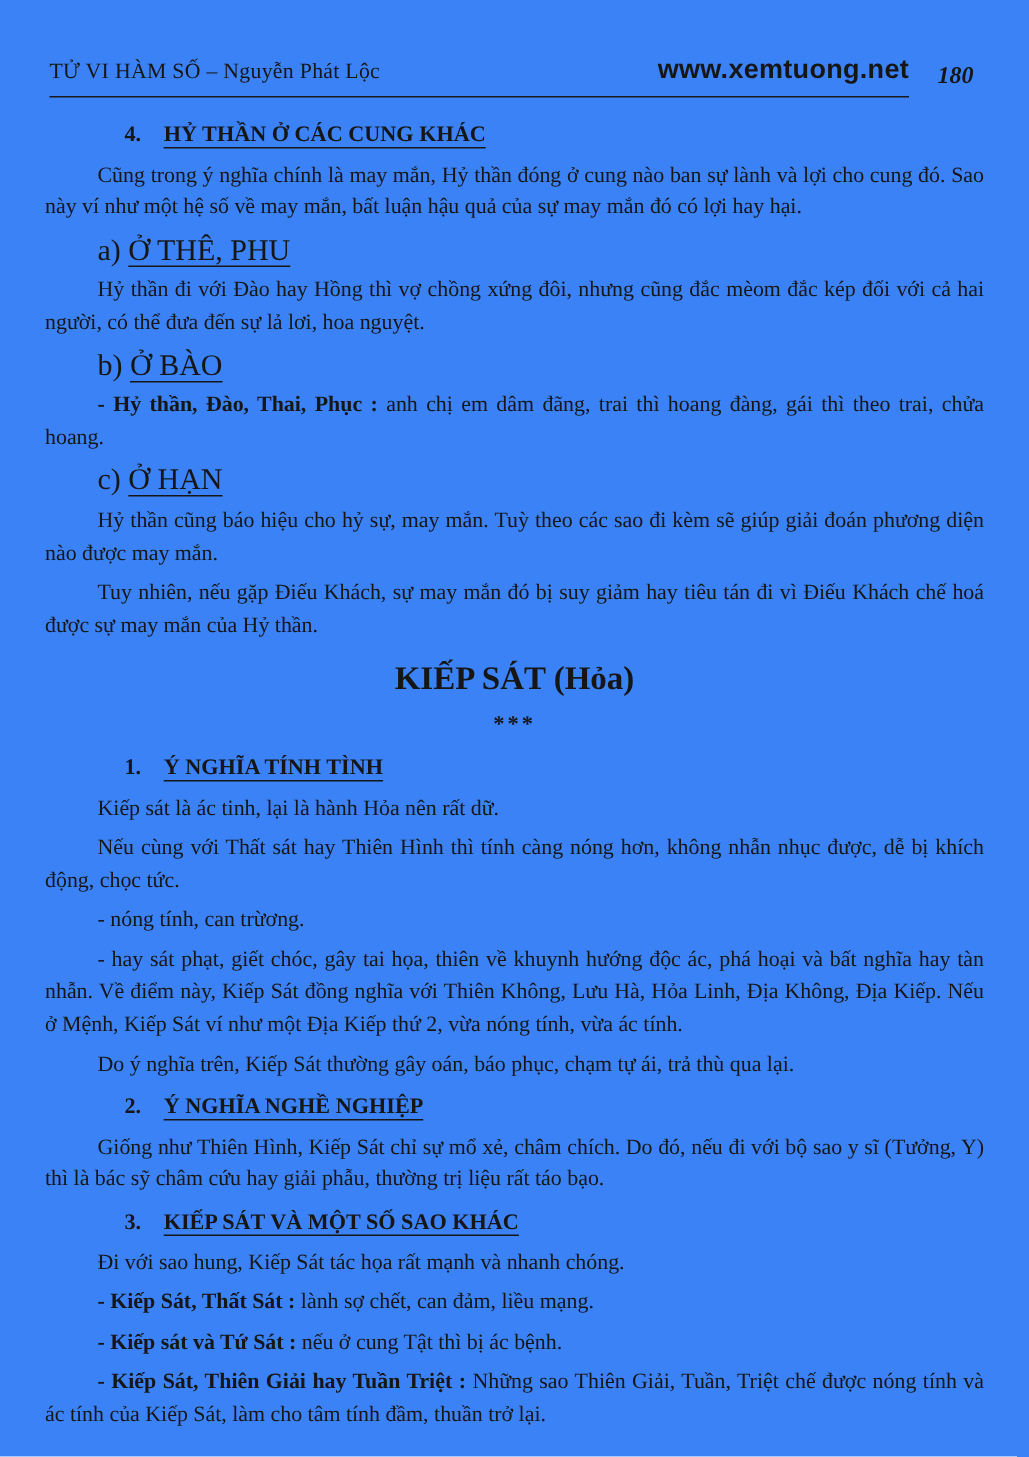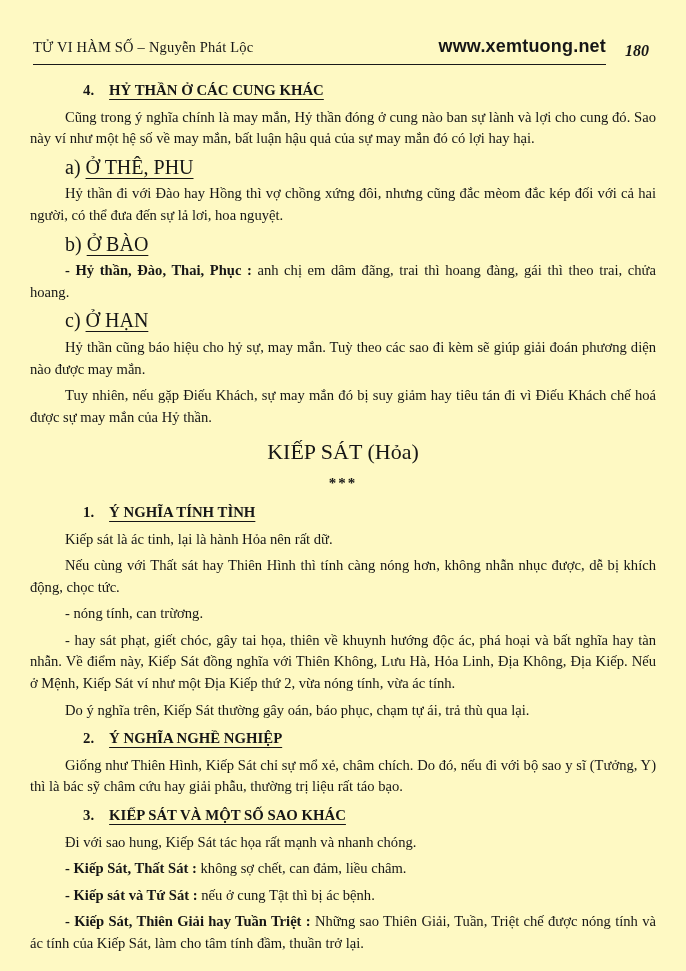--- a/index.html
+++ b/index.html
@@ -1,19 +1,19 @@
 <!DOCTYPE html>
 <html><head>
 <meta charset="utf-8">
 <style>
   html,body{margin:0;padding:0;background:#fff;}
   .page{
     position:relative;
     width:686px;height:971px;
-    background:#fef9c3;color:#161616;
+    background:#3b82f6;color:#161616;
     font-family:"Liberation Serif", serif;
     overflow:hidden;
     box-sizing:border-box;
   }
   
   .hdr{
     display:flex;align-items:flex-end;
     padding:36px 30px 0 33px;
   }
   .hdr-main{
@@ -52,21 +52,21 @@
     text-align:left;
   }
   .u{
     text-decoration:underline;
     text-underline-offset:4px;
     text-decoration-thickness:1.3px;
   }
   .lead{font-weight:700;}
   .big-title{
     margin:10px 0 0 0;
-    font-size:22px;font-weight:400;
+    font-size:22px;font-weight:700;
     text-align:center;text-indent:0;
     line-height:28px;
   }
   .stars{
     margin:7px 0 1px 0;
     font-size:15px;font-weight:700;
     text-align:center;text-indent:0;
     letter-spacing:2px;
   }
 </style>
@@ -128,18 +128,18 @@
     </div>
 
     <p class="para">Giống như Thiên Hình, Kiếp Sát chỉ sự mổ xẻ, châm chích. Do đó, nếu đi với bộ sao y sĩ (Tưởng, Y) thì là bác sỹ châm cứu hay giải phẫu, thường trị liệu rất táo bạo.</p>
 
     <div class="num-heading">
       <span class="num">3.</span><span class="u">KIẾP SÁT VÀ MỘT SỐ SAO KHÁC</span>
     </div>
 
     <p class="para">Đi với sao hung, Kiếp Sát tác họa rất mạnh và nhanh chóng.</p>
 
-    <p class="para"><span class="lead">- Kiếp Sát, Thất Sát :</span><span> không sợ chết, can đảm, liều châm.</span></p>
+    <p class="para"><span class="lead">- Kiếp Sát, Thất Sát :</span><span> lành sợ chết, can đảm, liều mạng.</span></p>
     <p class="para"><span class="lead">- Kiếp sát và Tứ Sát :</span><span> nếu ở cung Tật thì bị ác bệnh.</span></p>
     <p class="para"><span class="lead">- Kiếp Sát, Thiên Giải hay Tuần Triệt :</span><span>  Những sao Thiên Giải, Tuần, Triệt chế được nóng tính và ác tính của Kiếp Sát, làm cho tâm tính đầm, thuần trở lại.</span></p>
 
   </div>
 </div>
 
 </body></html>

